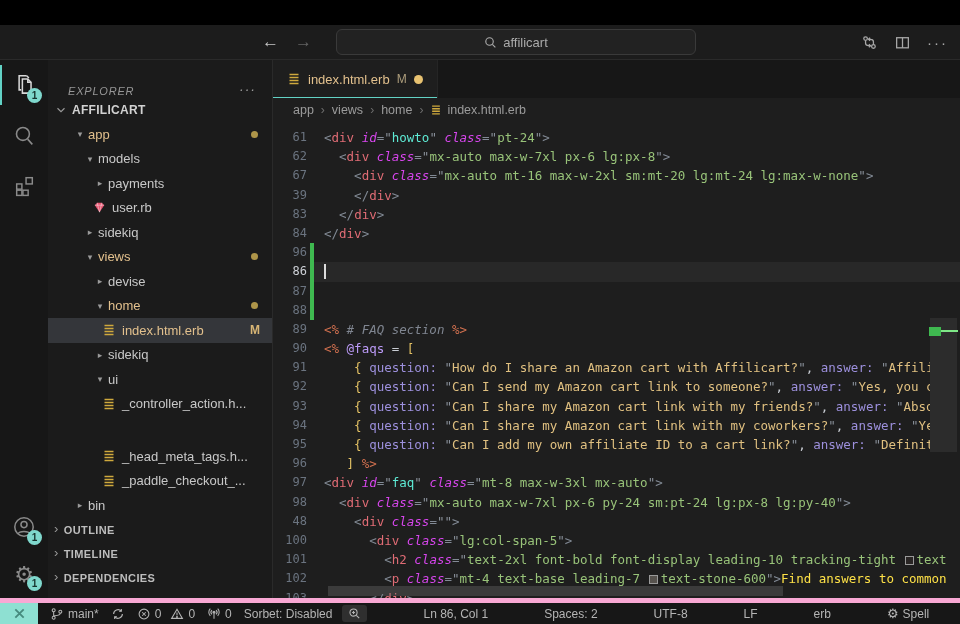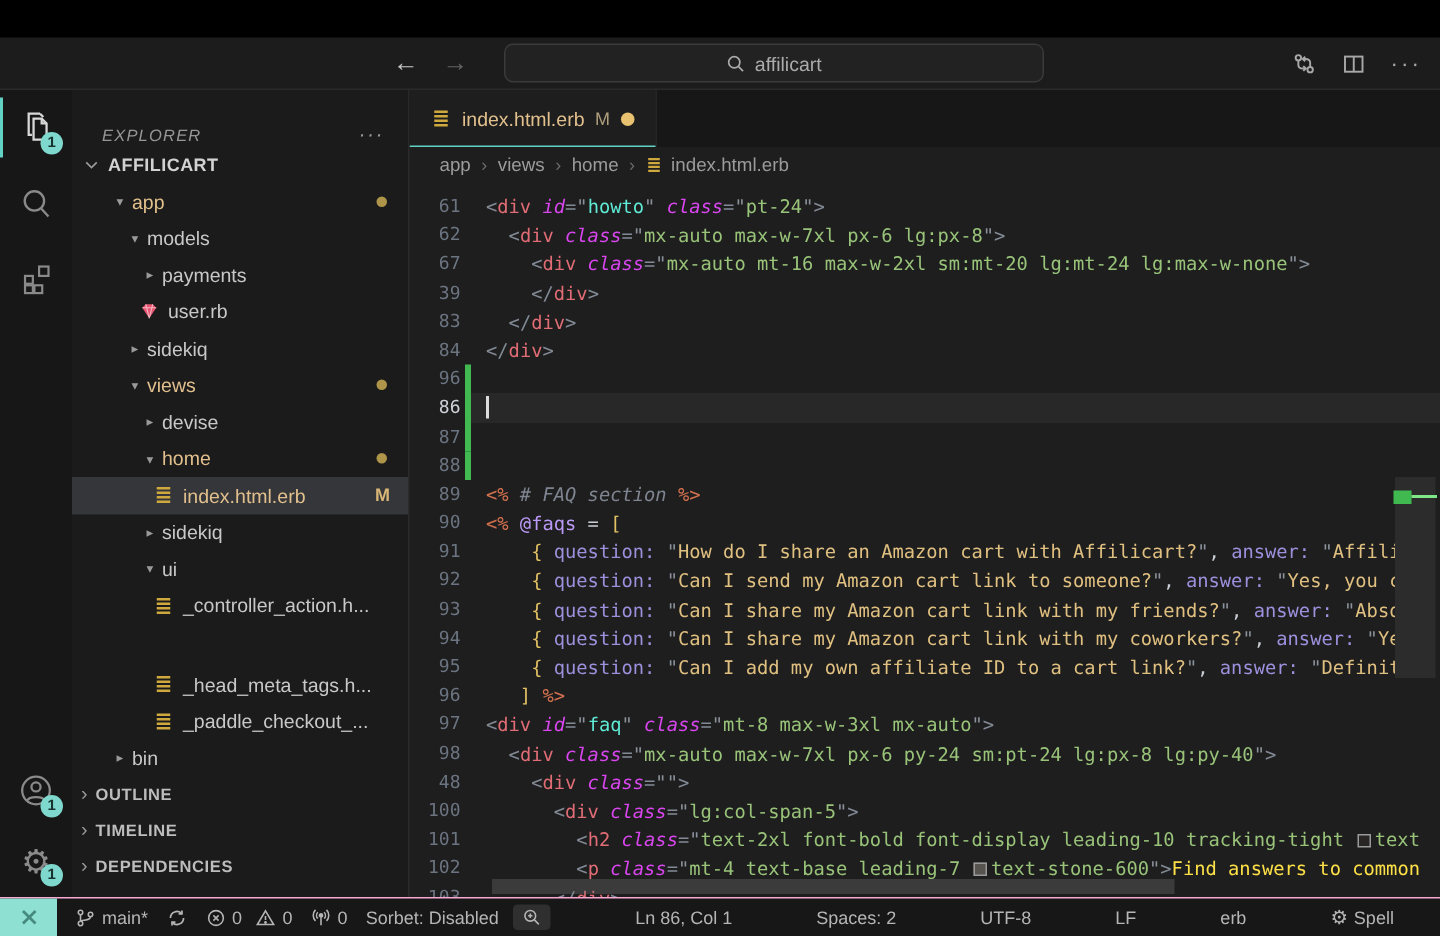--- a/index.html
+++ b/index.html
@@ -69,21 +69,21 @@
   .tk-syl { color:#e0c080; } .tk-erb { color:#d1704f; } .tk-com { color:#7f8590; font-style:italic; }
   .tk-ivar { color:#bb9af7; } .tk-key { color:#9d90dd; } .tk-gold { color:#e2c064; }
   .swatch { display:inline-block; width:9px; height:9px; border:1px solid #9a9a9a; margin:0 3px 0 1px; vertical-align:-1px; }
 
   .mm-slider { position:absolute; right:3px; top:258px; width:27px; height:134px; background:#2c2c2c; }
   .mm-add { position:absolute; left:656px; top:267px; width:12px; height:9px; background:#3fb950; }
   .mm-line { position:absolute; left:668px; top:270px; width:17px; height:2px; background:#7ee787; }
   .hscroll { position:absolute; left:55px; top:526px; width:455px; height:10px; background:rgba(121,121,121,0.32); }
 
   
-  .statusbar { position:absolute; left:0; top:598px; width:960px; height:26px; background:#171717; border-top:1px solid #f9a8d4; display:flex; align-items:center; font-size:12px; color:#b5b5b5; }
+  .statusbar { position:absolute; left:0; top:598px; width:960px; height:26px; background:#171717; border-top:5px solid #f9a8d4; display:flex; align-items:center; font-size:12px; color:#b5b5b5; }
   .sb-remote { width:38px; height:100%; background:#8ee0d2; display:flex; align-items:center; justify-content:center; flex:none; }
   .st-item { display:flex; align-items:center; gap:4px; margin-left:12px; white-space:nowrap; }
   .st-right { margin-left:auto; display:flex; align-items:center;gap:40px; }
   .st-right .st-item { margin-left:16px; }
   .st-item.boxed { background:#2f2f2f; border-radius:3px; padding:2px 6px; margin-left:10px; }
   .st-item:last-child { margin-right:10px; }
   .ic { color:#b5b5b5; }
 </style>
 </head>
 <body>

